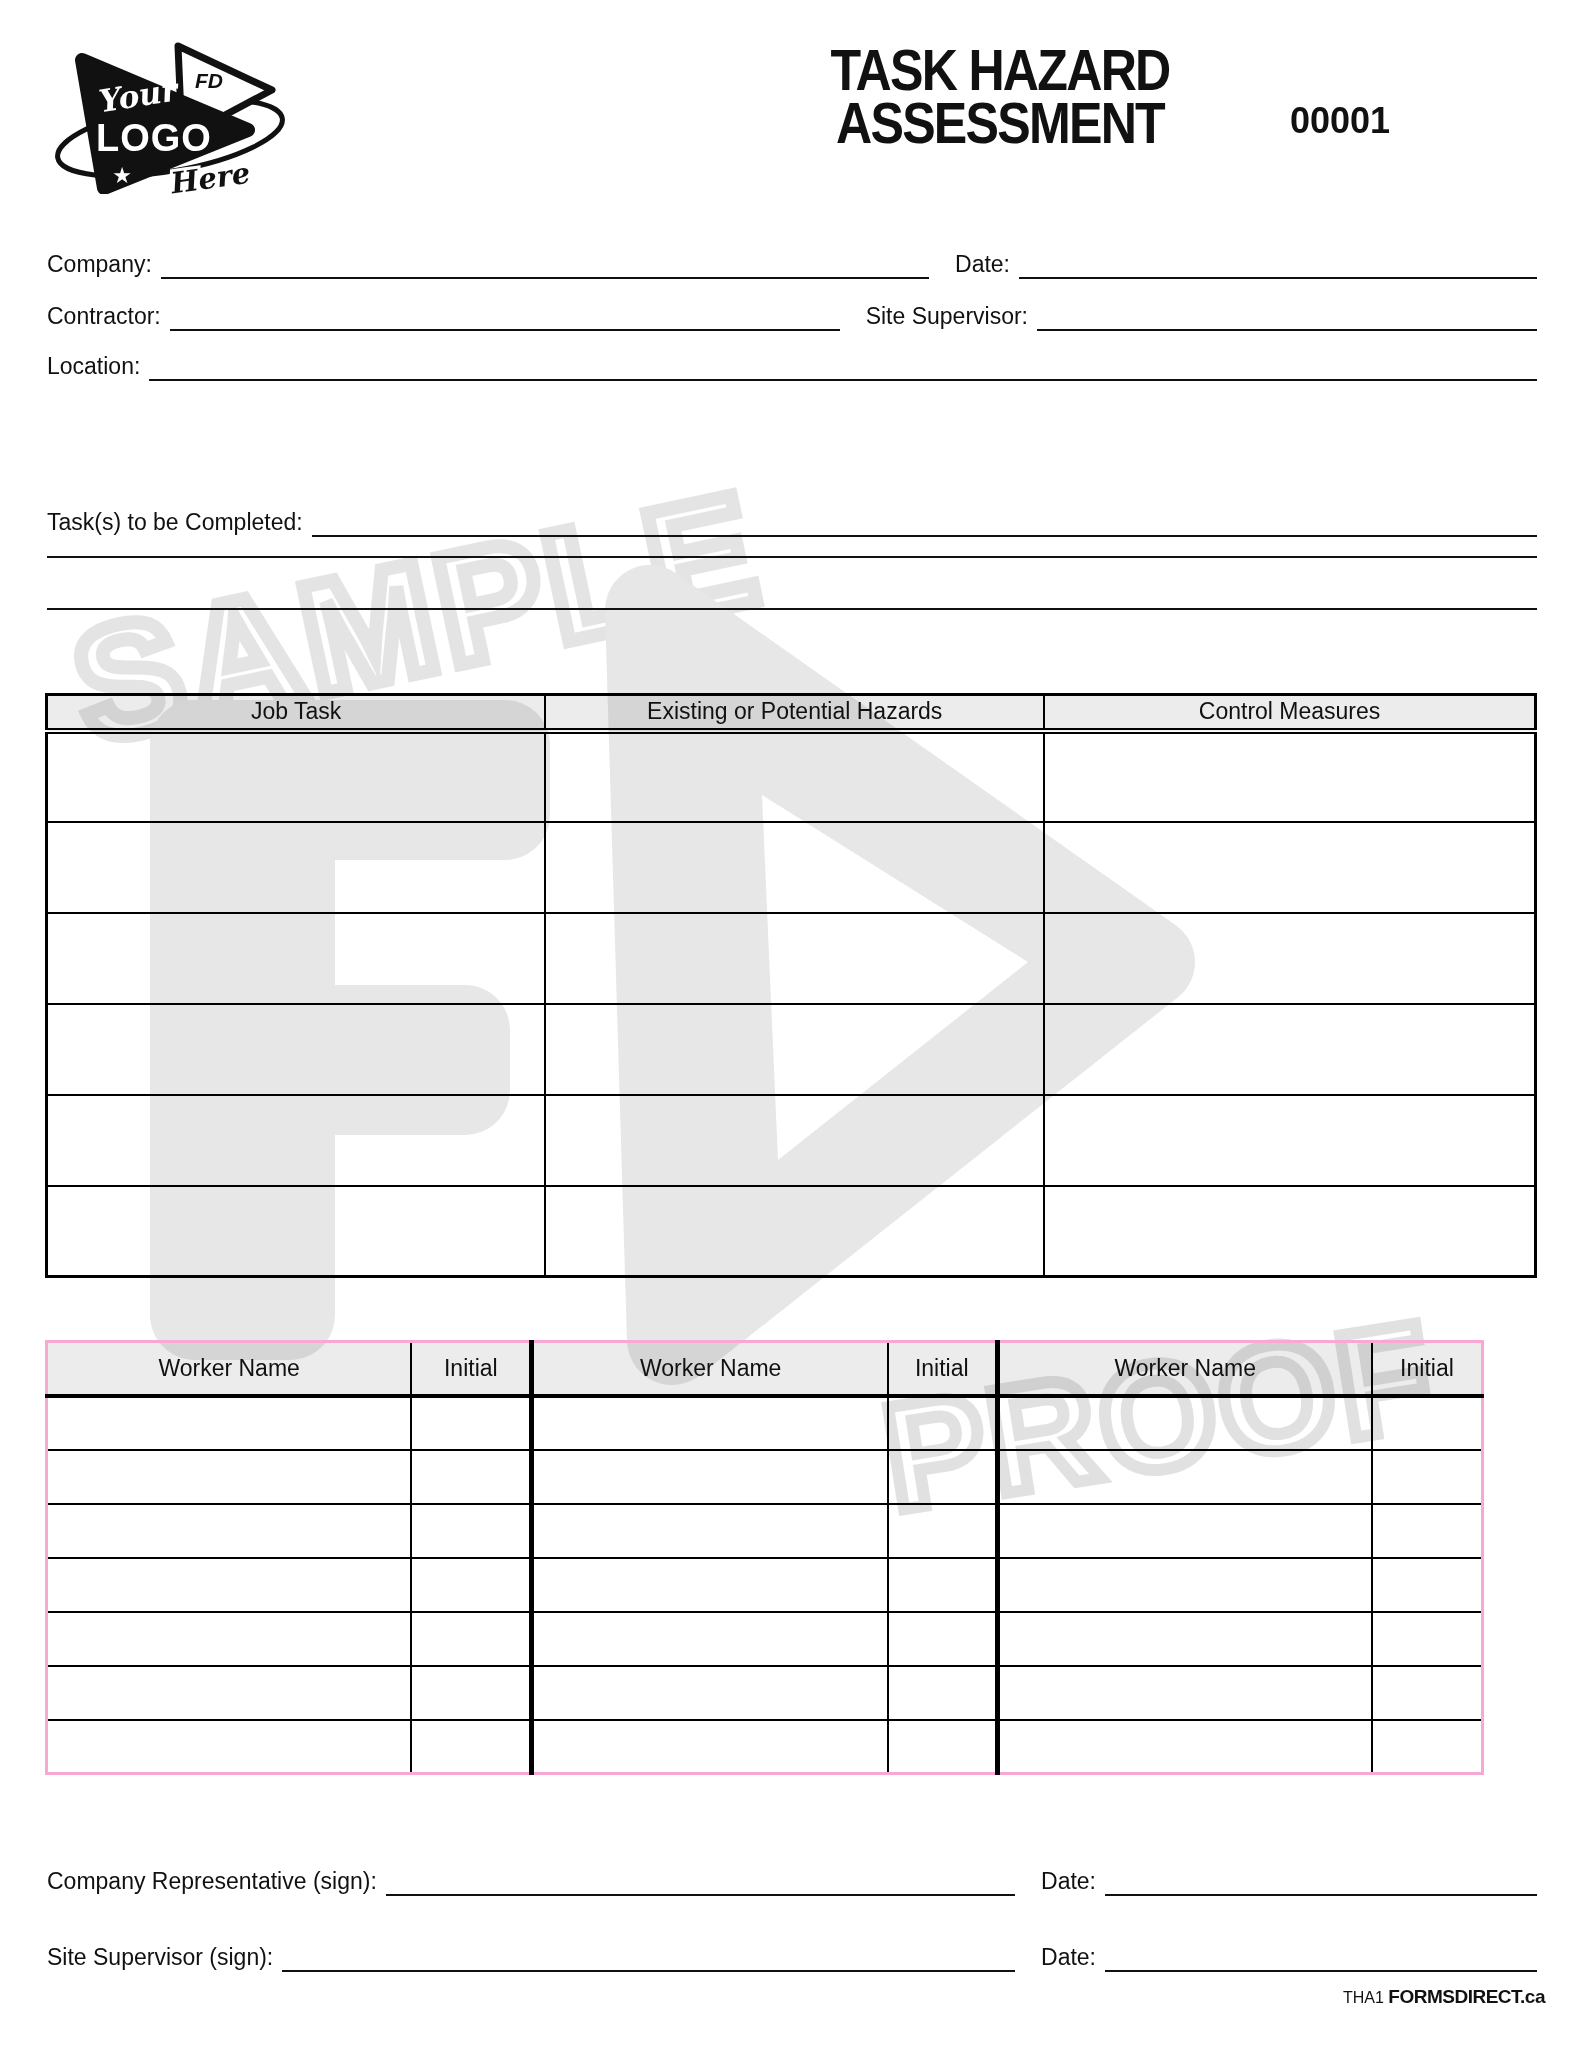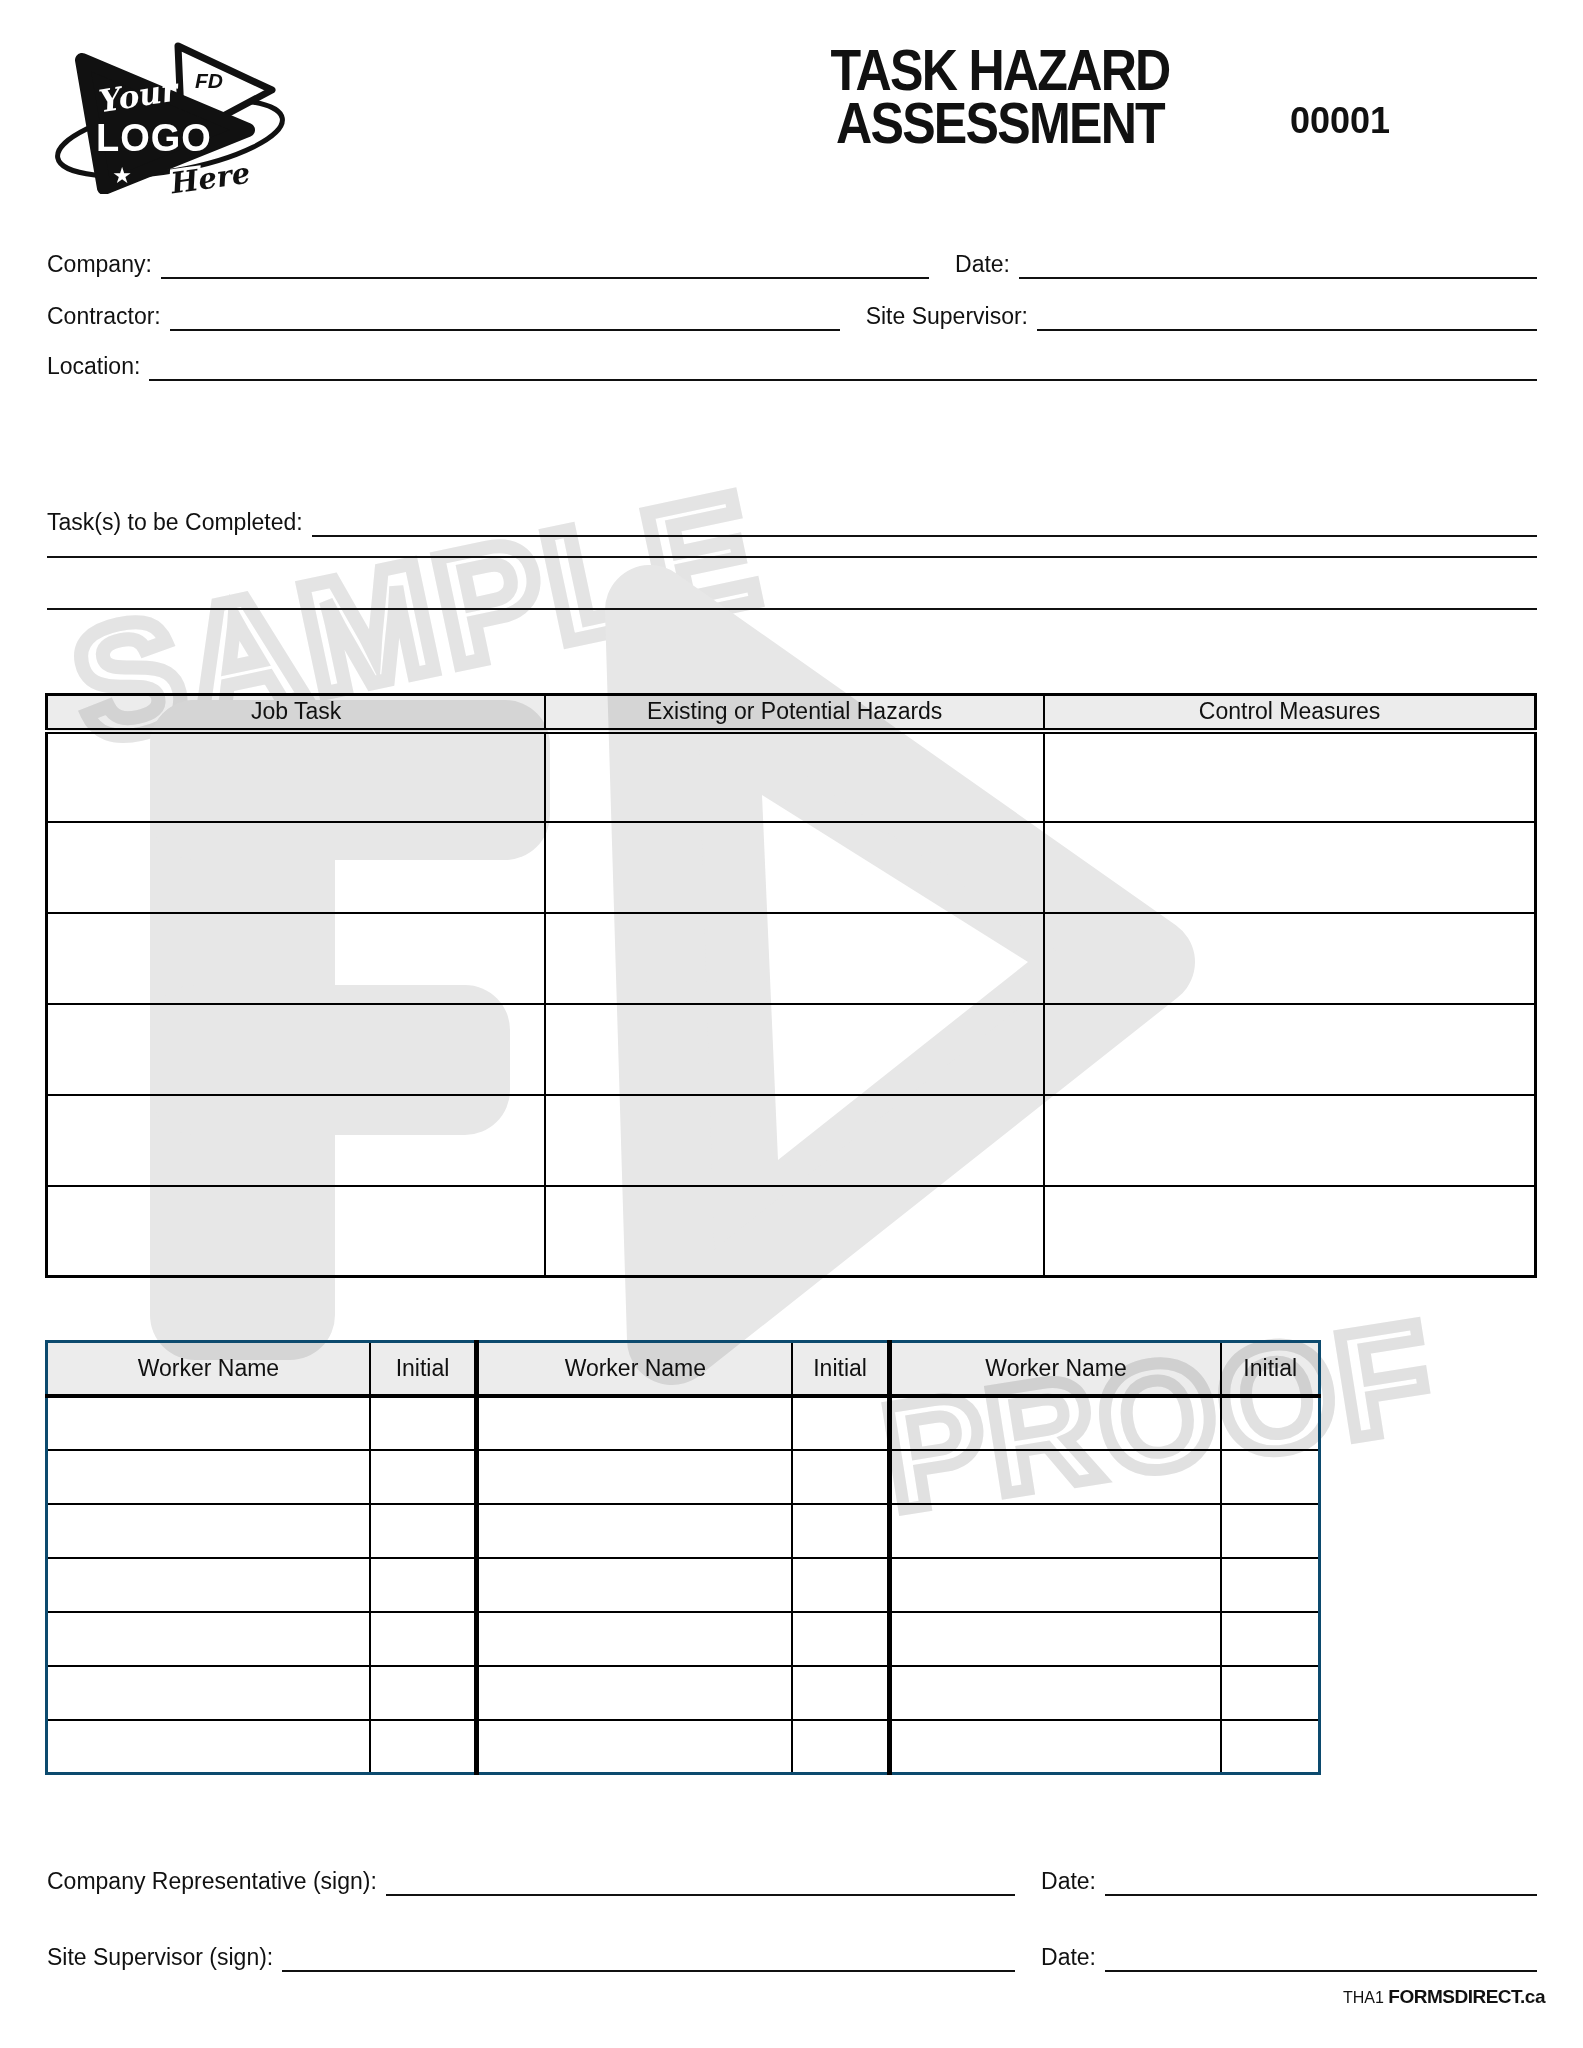--- a/index.html
+++ b/index.html
@@ -34,21 +34,21 @@
   .instruction { position:absolute; left:47px; top:642px; font-size:23px; font-style:italic; }
 
   table { border-collapse:collapse; table-layout:fixed; }
   .hazard-table { position:absolute; left:45px; top:693px; width:1492px; border:3px solid #000; }
   .hazard-table th {
     height:36px; background:rgba(0,0,0,0.075); font-weight:normal; font-size:23px;
     border:2px solid #000; border-bottom:6px double #000; text-align:center; vertical-align:middle;
   }
   .hazard-table td { height:91px; border:2px solid #000; }
 
-  .worker-table { position:absolute; left:45px; top:1340px; width:1276px; border:3px solid #0c4a6e; }
+  .worker-table { position:absolute; left:45px; top:1340px; width:1439px; border:3px solid #f9a8d4; }
   .worker-table th {
     height:54px; background:rgba(0,0,0,0.075); font-weight:normal; font-size:23px;
     border:2px solid #000; border-bottom:4px solid #000; text-align:center; vertical-align:middle;
   }
   .worker-table td { height:54px; border:2px solid #000; }
   .worker-table th:nth-child(3), .worker-table td:nth-child(3),
   .worker-table th:nth-child(5), .worker-table td:nth-child(5) { border-left:5px solid #000; }
 
   .footer { position:absolute; right:38px; top:1986px; font-size:16px; }
   .footer b { font-size:19px; letter-spacing:-0.5px; }

